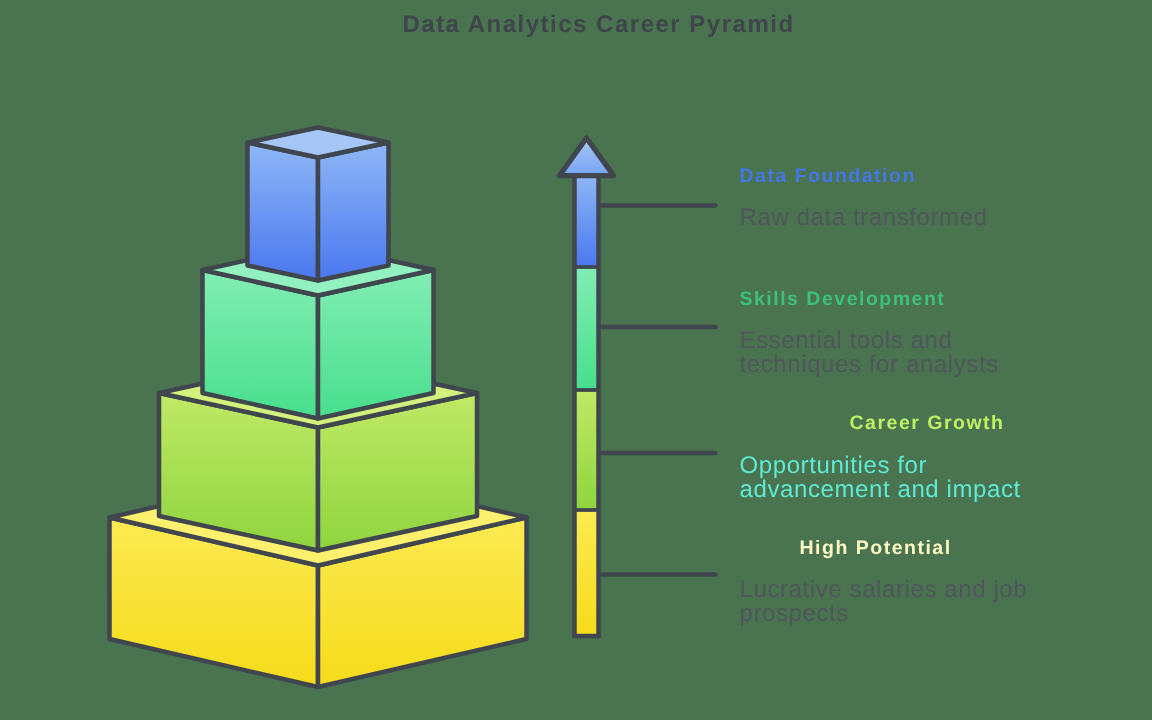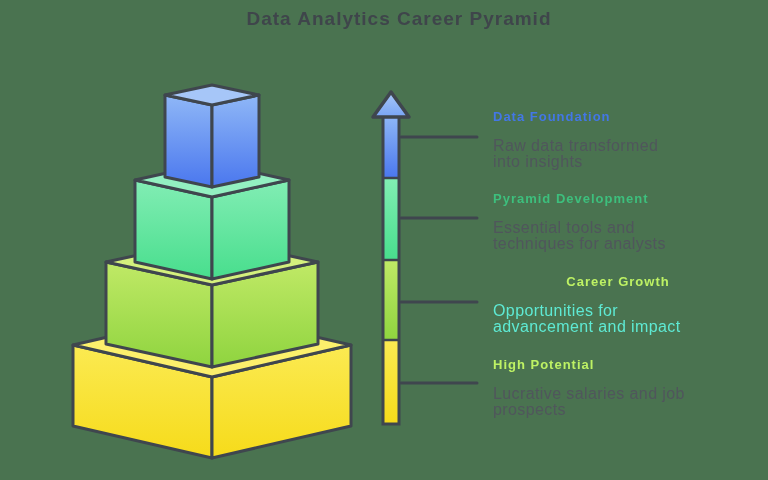--- a/index.html
+++ b/index.html
@@ -16,21 +16,21 @@
     height: 480px;
   }
   .title {
     position: absolute;
     top: 8px;
     left: 0;
     width: 768px;
     padding-left: 30px;
     box-sizing: border-box;
     text-align: center;
-    font-size: 19px;
+    font-size: 16px;
     font-weight: bold;
     letter-spacing: 1px;
   }
   .diagram-svg {
     position: absolute;
     top: 0;
     left: 0;
   }
   .sections {
     position: absolute;
@@ -142,42 +142,41 @@
       <line x1="401" y1="383" x2="477" y2="383"></line>
     </g>
   </svg>
 
   <div class="sections">
 
     <div class="section sec-1">
       <div class="section-heading" style="color: rgb(67, 119, 230);">Data Foundation</div>
       <div class="section-desc" style="color: rgb(80, 86, 92);">
         <span class="desc-line">Raw data transformed</span>
-        <span class="desc-line">into insights</span>
       </div>
     </div>
 
     <div class="section sec-2">
-      <div class="section-heading" style="color: rgb(61, 191, 125);">Pyramid Development</div>
+      <div class="section-heading" style="color: rgb(61, 191, 125);">Skills Development</div>
       <div class="section-desc" style="color: rgb(80, 86, 92);">
         <span class="desc-line">Essential tools and</span>
         <span class="desc-line">techniques for analysts</span>
       </div>
     </div>
 
     <div class="section sec-3">
       <div class="section-heading" style="color: #bef264; text-align: center;">Career Growth</div>
       <div class="section-desc" style="color: #5eead4;">
         <span class="desc-line">Opportunities for</span>
         <span class="desc-line">advancement and impact</span>
       </div>
     </div>
 
     <div class="section sec-4">
-      <div class="section-heading" style="color: #bef264;">High Potential</div>
+      <div class="section-heading" style="color: #fef9c3; margin-left: 40px;">High Potential</div>
       <div class="section-desc" style="color: rgb(80, 86, 92);">
         <span class="desc-line">Lucrative salaries and job</span>
         <span class="desc-line">prospects</span>
       </div>
     </div>
 
   </div>
 </div>
 
 </body></html>

